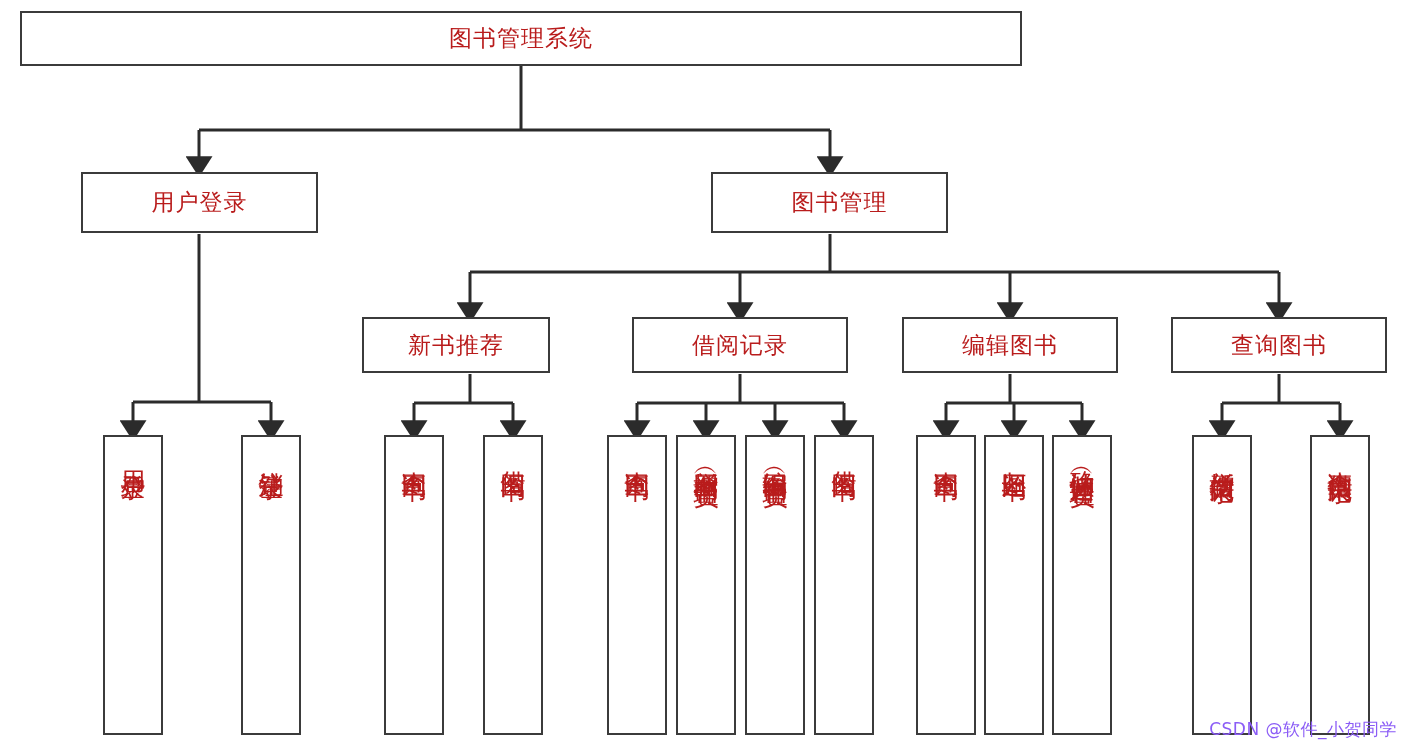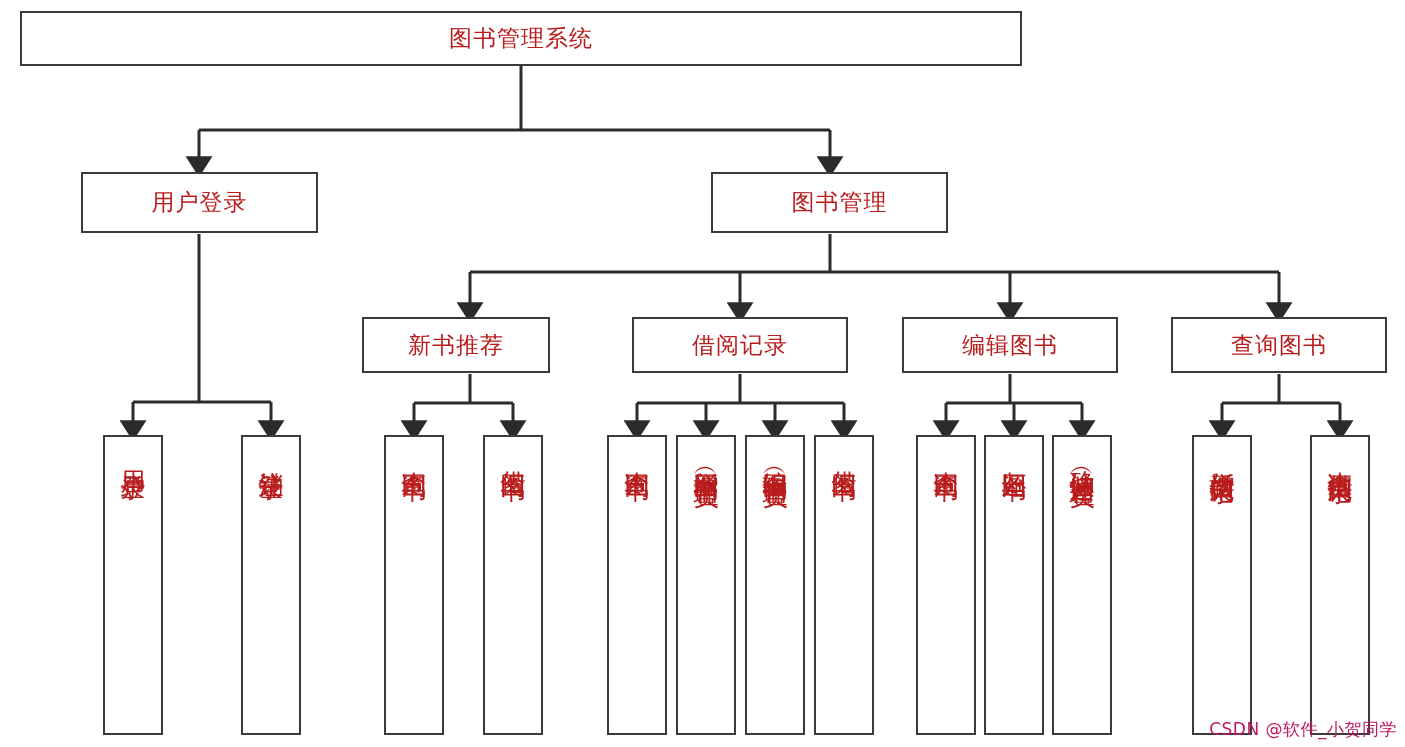--- a/index.html
+++ b/index.html
@@ -55,21 +55,21 @@
     text-align: left;
   }
   .node-label {
     display: block;
   }
   #watermark {
     position: absolute;
     right: 8px;
     bottom: 6px;
     font-size: 17px;
-    color: #be185d;
+    color: #8b5cf6;
     letter-spacing: 0.5px;
     z-index: 5;
     white-space: nowrap;
     pointer-events: none;
   }
 </style>
 </head>
 <body>
 
 <div id="diagram-root">

